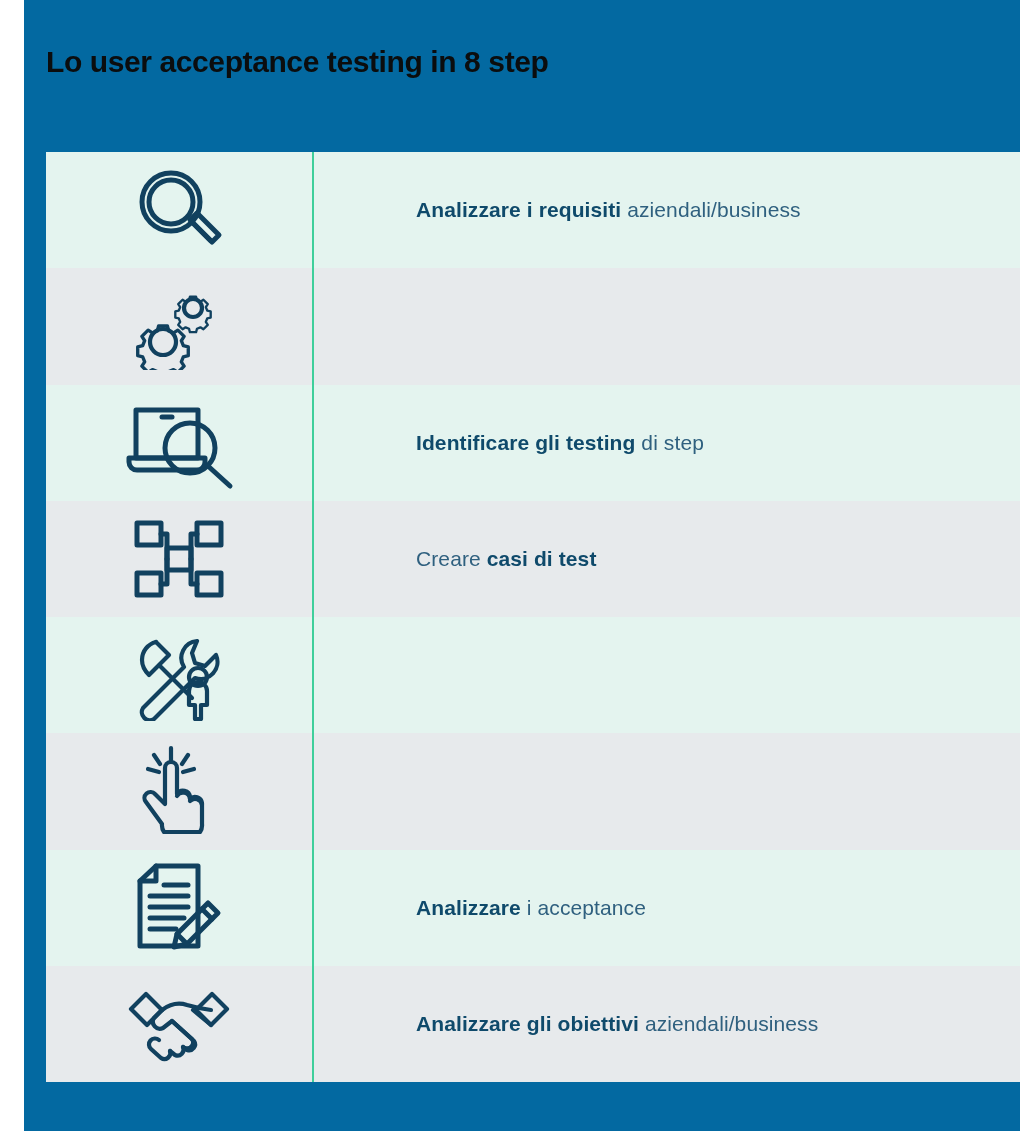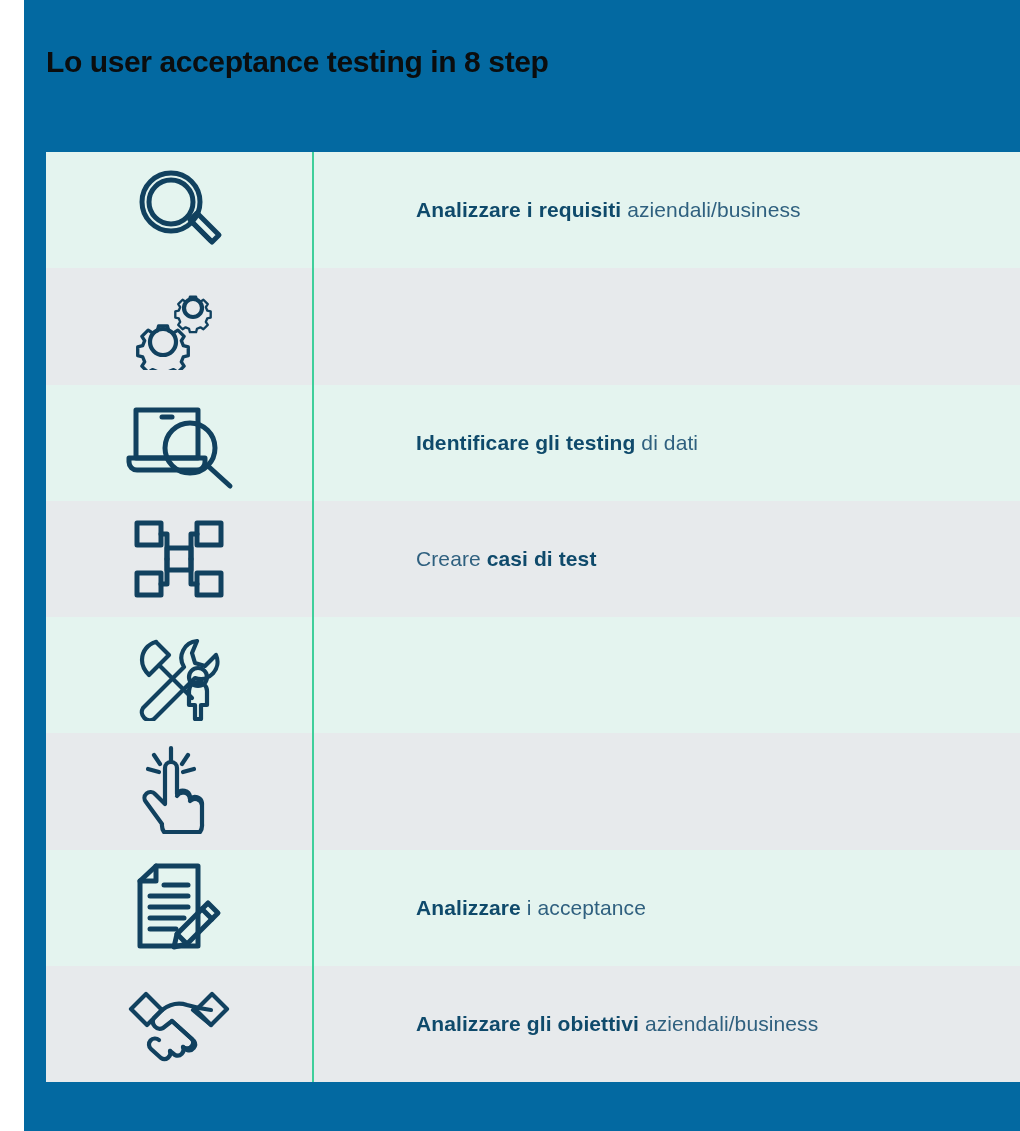--- a/index.html
+++ b/index.html
@@ -157,21 +157,21 @@
           <path class="st" d="M18 14 h62 v48 h-62 Z"></path>
           <line class="st" x1="44" y1="21" x2="54" y2="21"></line>
           <path class="st" d="M11 62 h76 v4 a8 8 0 0 1 -8 8 h-60 a8 8 0 0 1 -8 -8 Z"></path>
           <circle class="st" cx="72" cy="52" r="25" fill="#e4f4ef"></circle>
           <line class="st" x1="90" y1="70" x2="112" y2="90"></line>
         </svg>
       </div>
       <div class="divider-cell"></div>
       <div class="label-cell">
         <div class="step-label">
-          <span class="b">Identificare gli testing</span><span class="r"> di dati</span>
+          <span class="b">Identificare gli testing</span><span class="r"> di step</span>
         </div>
       </div>
     </div>
 
     <div class="step-row tint-gray">
       <div class="icon-cell">
         <svg class="icon-svg" width="96" height="84" viewBox="0 0 96 84">
           <rect class="st" x="6" y="6" width="24" height="22"></rect>
           <rect class="st" x="66" y="6" width="24" height="22"></rect>
           <rect class="st" x="6" y="56" width="24" height="22"></rect>

